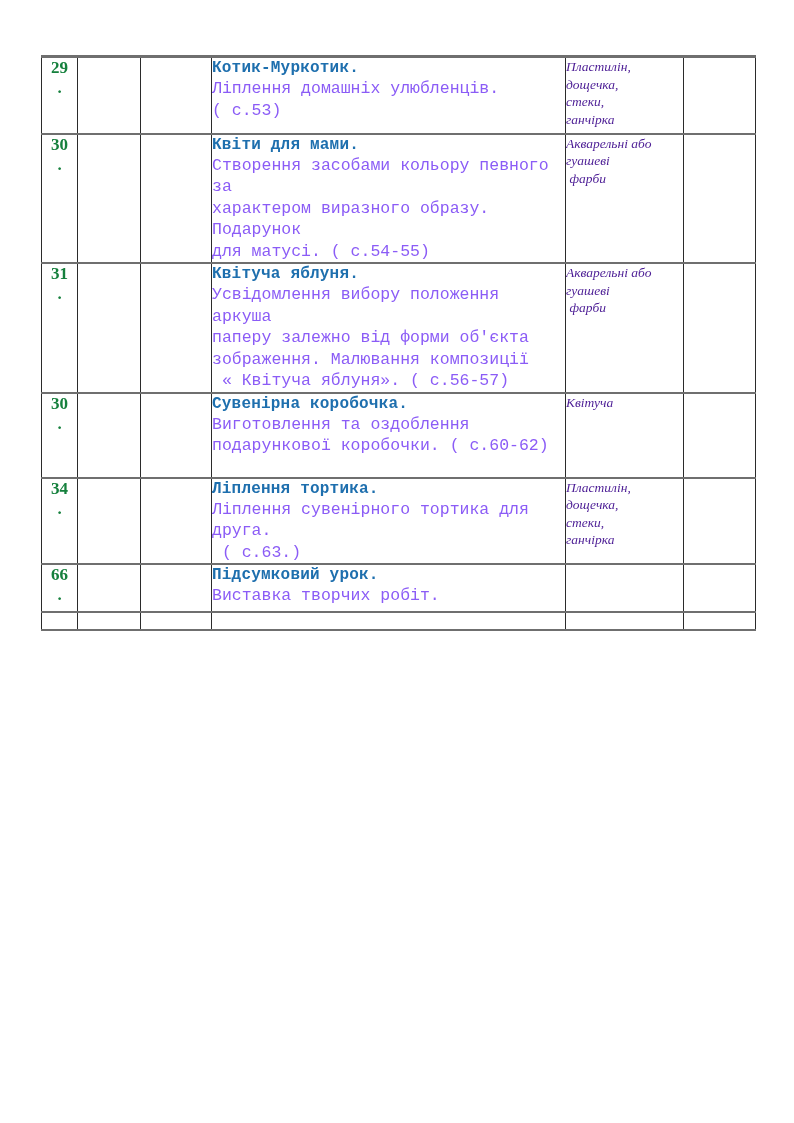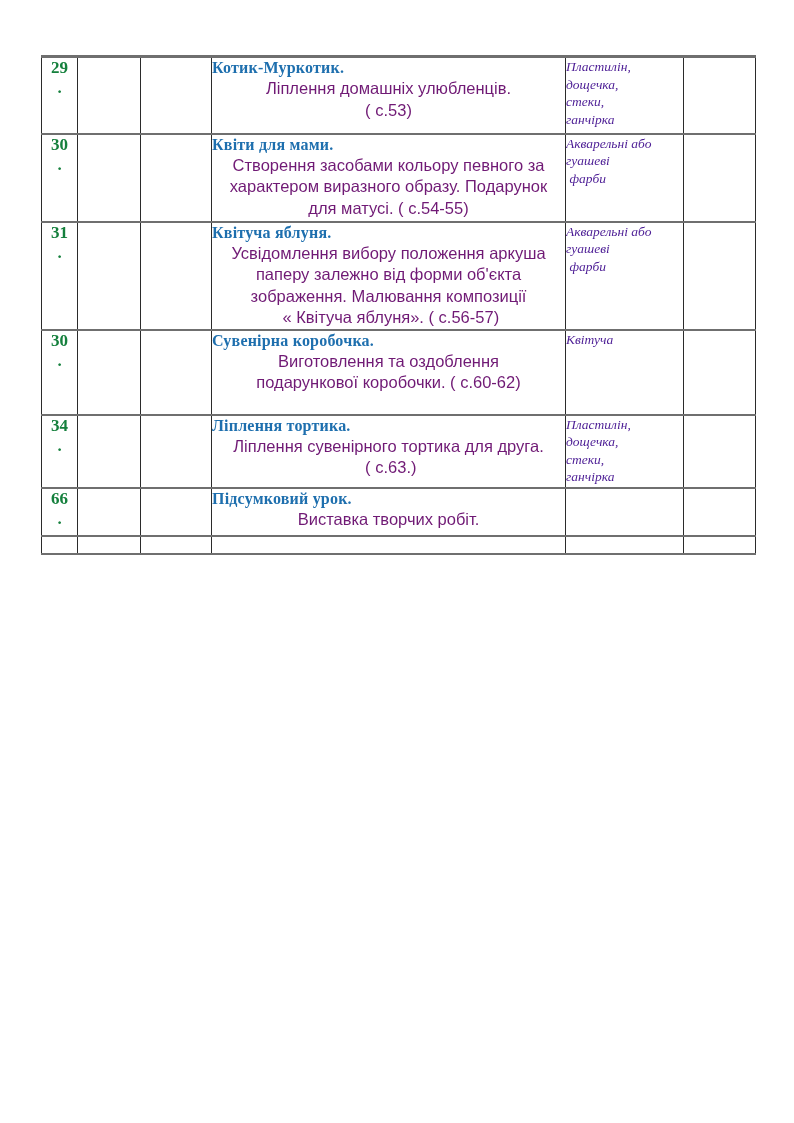--- a/index.html
+++ b/index.html
@@ -49,34 +49,33 @@
     line-height:1.2;
     text-align:center;
     white-space:pre-line;
     padding-top:4px;
     color:#15803d;
   }
   td.topic{
     padding:3px 4px 2px 7px;
   }
   .title{
-    font-family:Liberation Serif, serif;
+    font-family:Liberation Mono, monospace;
     font-weight:bold;
     font-size:16px;
     line-height:20px;
     color:var(--accent);
     letter-spacing:0.2px;
   }
   .desc{
-    font-family:Liberation Sans, sans-serif;
+    font-family:Liberation Mono, monospace;
     font-size:16.5px;
     line-height:21.5px;
-    color:#701a75;
+    color:#8b5cf6;
     white-space:pre-wrap;
-    text-align:center;
   }
   td.materials{
     font-family:"Liberation Serif",serif;
     font-style:italic;
     font-size:13.5px;
     line-height:17.5px;
     color:#4c1d95;
     padding:5px 3px 2px 7px;
     white-space:pre-wrap;
   }

